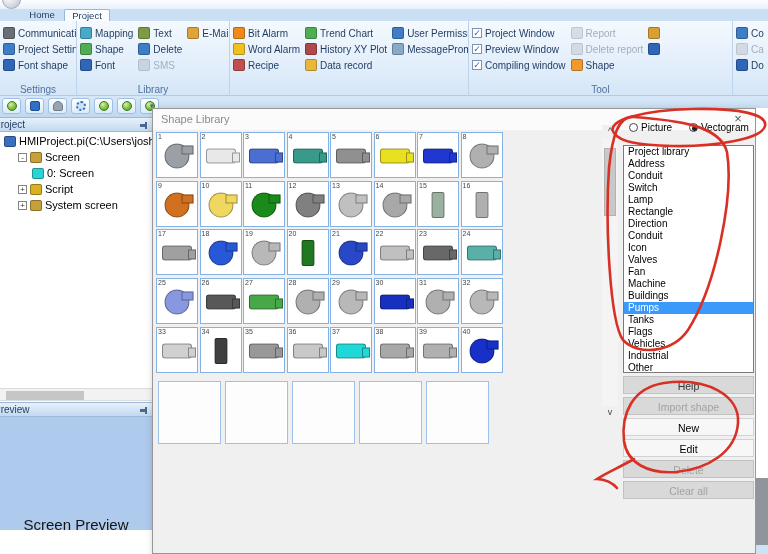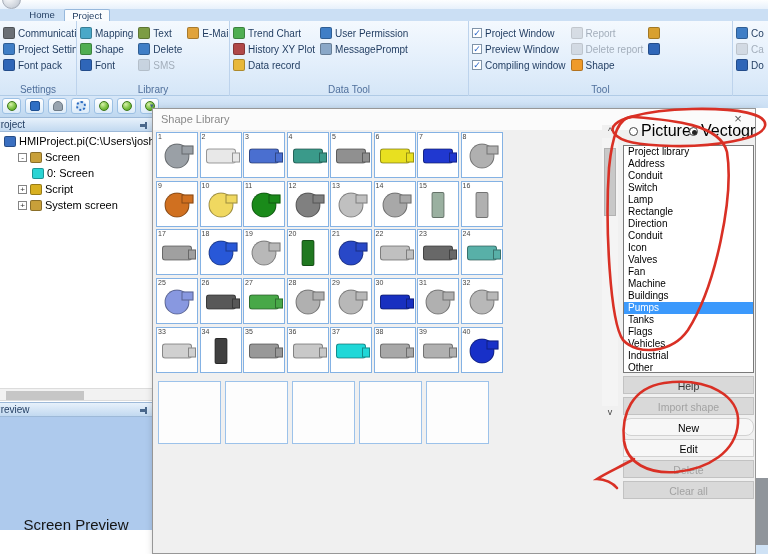--- a/index.html
+++ b/index.html
@@ -77,21 +77,21 @@
   .pump.horiz { width:30px; height:15px; border-radius:3px; }
   .pump.horiz::after { content:""; position:absolute; right:-5px; top:3px; width:6px; height:8px; background:inherit; border:inherit; }
   .pump.vert { width:13px; height:26px; border-radius:2px; }
   .emptyrow { position:absolute; left:5px; top:272px; display:flex; gap:4px; }
   .ecell { width:63px; height:63px; background:#fdfdfd; border:1px solid #9cc2ea; }
   .vscroll { position:absolute; left:449px; top:16px; width:16px; height:294px; background:#f4f4f4; }
   .varrow { position:absolute; left:0; width:16px; height:13px; text-align:center; font-size:9px; line-height:13px; color:#444; background:#f0f0f0; }
   .vup { top:0; } .vdown { bottom:0; }
   .vthumb { position:absolute; left:2px; top:23px; width:12px; height:68px; background:#c8c8c8; border:1px solid #b2b2b2; }
   .side { position:absolute; left:470px; top:12px; width:131px; }
-  .radios { position:relative; height:16px; font-size:16px; color:#000; }
+  .radios { position:relative; height:16px; font-size:10px; color:#000; }
   .radio { position:absolute; top:1px; display:flex; align-items:center; gap:3px; }
   .r0 { left:6px; } .r1 { left:66px; }
   .rdot { width:9px; height:9px; border-radius:50%; border:1px solid #444; background:#fff; position:relative; flex:none; }
   .rdot.sel::after { content:""; position:absolute; left:2px; top:2px; width:5px; height:5px; border-radius:50%; background:#222; }
   .listbox { position:absolute; left:0; top:24px; width:131px; height:228px; background:#fff; border:1px solid #7a7a7a; overflow:hidden; }
   .li { height:12px; font-size:10px; line-height:12px; padding-left:4px; color:#000; white-space:nowrap; }
   .li.sel { background:#3b99fc; color:#fff; }
   .sbtn { position:absolute; left:0; width:131px; height:18px; font-size:10.5px; line-height:18px; text-align:center; }
   .sbtn.gray { background:#d9d9d9; border:1px solid #c2c2c2; color:#333; }
   .sbtn.white { background:#f7f7f7; border:1px solid #d2d2d2; color:#000; }
@@ -126,21 +126,21 @@
             <div class="itm">
               <div class="ric" style="background: rgb(106, 111, 117);"></div>
               <div>Communication</div>
             </div>
             <div class="itm">
               <div class="ric" style="background: rgb(63, 126, 198);"></div>
               <div>Project Settings</div>
             </div>
             <div class="itm">
               <div class="ric" style="background: rgb(47, 102, 184);"></div>
-              <div>Font pack</div>
+              <div>Font shape</div>
             </div>
           </div>
         </div>
         <div class="grp-label">Settings</div>
       </div>
       <div class="grp" style="width: 153px;">
         <div class="grp-items">
           <div class="gcol">
             <div class="itm">
               <div class="ric" style="background: rgb(74, 168, 200);"></div>
@@ -175,20 +175,34 @@
               <div>E-Mail</div>
             </div>
           </div>
         </div>
         <div class="grp-label">Library</div>
       </div>
       <div class="grp" style="width: 239px;">
         <div class="grp-items">
           <div class="gcol">
             <div class="itm">
+              <div class="ric" style="background: rgb(239, 138, 26);"></div>
+              <div>Bit Alarm</div>
+            </div>
+            <div class="itm">
+              <div class="ric" style="background: rgb(239, 192, 30);"></div>
+              <div>Word Alarm</div>
+            </div>
+            <div class="itm">
+              <div class="ric" style="background: rgb(192, 80, 80);"></div>
+              <div>Recipe</div>
+            </div>
+          </div>
+          <div class="gcol">
+            <div class="itm">
               <div class="ric" style="background: rgb(79, 174, 82);"></div>
               <div>Trend Chart</div>
             </div>
             <div class="itm">
               <div class="ric" style="background: rgb(176, 72, 72);"></div>
               <div>History XY Plot</div>
             </div>
             <div class="itm">
               <div class="ric" style="background: rgb(232, 184, 58);"></div>
               <div>Data record</div>
@@ -198,21 +212,20 @@
             <div class="itm">
               <div class="ric" style="background: rgb(63, 126, 198);"></div>
               <div>User Permission</div>
             </div>
             <div class="itm">
               <div class="ric" style="background: rgb(138, 168, 200);"></div>
               <div>MessagePrompt</div>
             </div>
           </div>
         </div>
-        <div class="grp-label">Data Tool</div>
       </div>
       <div class="grp" style="width: 264px;">
         <div class="grp-items">
           <div class="gcol">
             <div class="itm">
               <div class="cbx">✓</div>
               <div>Project Window</div>
             </div>
             <div class="itm">
               <div class="cbx">✓</div>
@@ -546,21 +559,21 @@
           <div class="li sel">Pumps</div>
           <div class="li">Tanks</div>
           <div class="li">Flags</div>
           <div class="li">Vehicles</div>
           <div class="li">Industrial</div>
           <div class="li">Other</div>
         </div>
       <div id="sidebtns">
           <div class="sbtn gray" style="top: 255px;">Help</div>
           <div class="sbtn gray off" style="top: 276px;">Import shape</div>
-          <div class="sbtn white" style="top: 297px; border-radius: 8px;">New</div>
+          <div class="sbtn white" style="top: 297px;">New</div>
           <div class="sbtn white" style="top: 318px;">Edit</div>
           <div class="sbtn gray off" style="top: 339px;">Delete</div>
           <div class="sbtn gray off" style="top: 360px;">Clear all</div>
         </div>
     </div>
   </div>
 
   <div class="rstrip">
     <div class="rgray"></div>
     <div class="rblue"></div>

